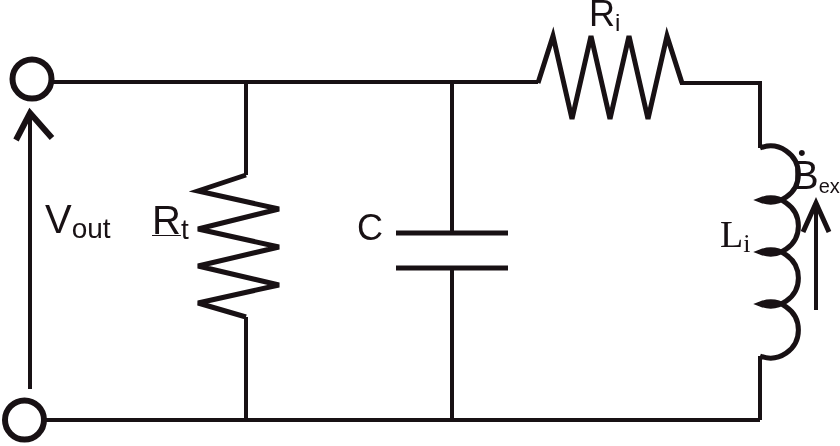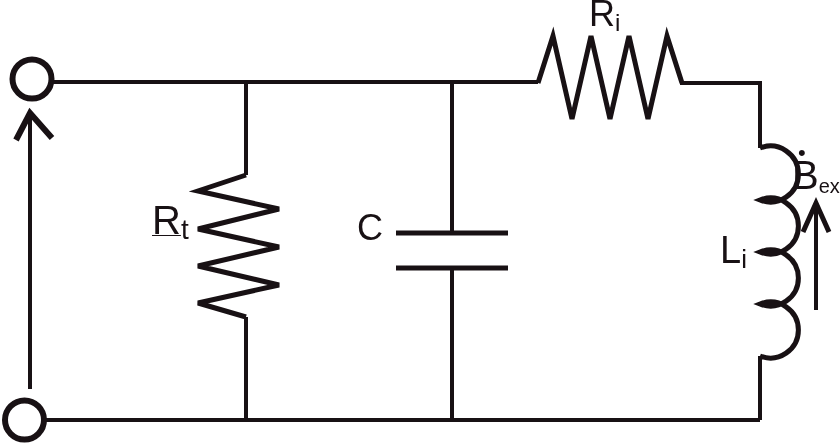--- a/index.html
+++ b/index.html
@@ -78,24 +78,25 @@
     <polyline class="st w5 zig" points="538,83 553,36 572,119 591,36 610,119 629,36 648,119 667,36 682,83"></polyline>
     <path class="st w4" d="M680 83 H760 V148"></path>
 
     <path class="st w5" d="M760 148 A28 28 0 1 1 760 200 A28 28 0 1 1 760 252 A28 28 0 1 1 760 304 A28 28 0 1 1 760 356"></path>
     <path class="st w4" d="M760 356 V420"></path>
 
     <path class="st w4" d="M816 310 V206"></path>
     <polyline class="st w5 head" points="803,232 816,203 829,232"></polyline>
   </svg>
 
+  <div class="lbl" style="left:45px; top:199px;"><span class="f40">V</span><span class="sub s28">out</span></div>
 
   <div class="lbl" style="left:152px; top:200px;text-decoration:underline;"><span class="f40">R</span><span class="sub s28">t</span></div>
 
   <div class="lbl" style="left:357px; top:210px;"><span class="f36">C</span></div>
 
   <div class="lbl" style="left:589px; top:-4px;"><span class="f36">R</span><span class="sub s24">i</span></div>
 
-  <div class="lbl" style="left:720px; top:231px;"><span class="f38">L</span><span class="sub s26">i</span></div>
+  <div class="lbl" style="left:720px; top:215px;font-family:Liberation Serif, serif;"><span class="f38">L</span><span class="sub s26">i</span></div>
 
   <div class="lbl" style="left:792px; top:155px;"><span class="overdot">•</span><span class="f40">B</span><span class="sub s20">ext</span></div>
 
 </div>
 
 </body></html>

